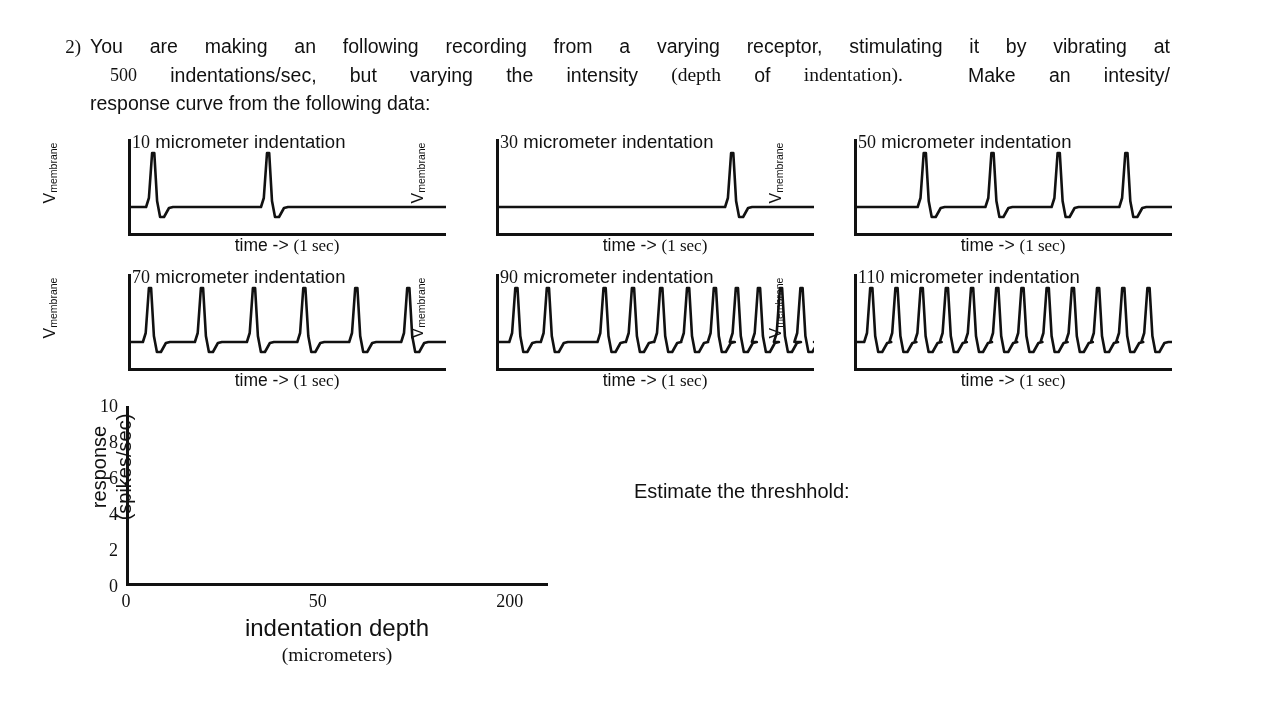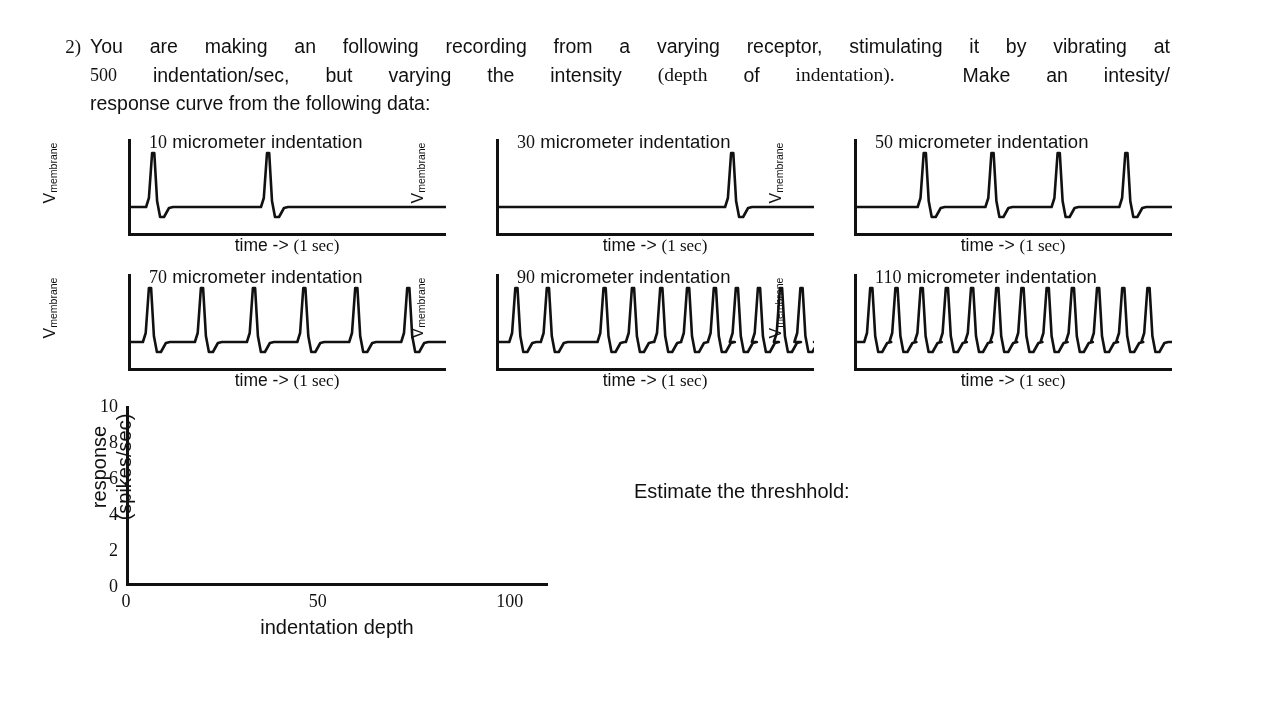--- a/index.html
+++ b/index.html
@@ -59,21 +59,21 @@
   }
 
   
   .trace-panel {
     position: absolute;
     width: 348px;
     height: 125px;
   }
   .panel-title {
     position: absolute;
-    left: 49px;
+    left: 32px;
     top: 0px;
     font-size: 18.5px;
     white-space: nowrap;
     letter-spacing: 0.1px;
   }
   .panel-title .pt-num {
     font-family: "Liberation Serif", serif;
     font-size: 18px;
     padding-right: 5px;
   }
@@ -178,21 +178,21 @@
     white-space: nowrap;
   }
   #xlabel-wrap {
     position: absolute;
     left: 86px;
     top: 216px;
     width: 422px;
     text-align: center;
   }
   #xlabel-wrap div {
-    font-size: 20px;
+    font-size: 24px;
     line-height: 27px;
     white-space: nowrap;
   }
   #xlabel-wrap .xl-paren {
     font-family: "Liberation Serif", serif;
     font-size: 19.5px;
   }
 
   
   #estimate-prompt {
@@ -223,22 +223,22 @@
         <span style="white-space: nowrap;">stimulating</span>
         <span style="white-space: nowrap;">it</span>
         <span style="white-space: nowrap;">by</span>
         <span style="white-space: nowrap; text-align: right;">vibrating</span>
         <span style="white-space: nowrap;">at</span>
     </span>
   </div>
   <div class="q-line">
     <span class="q-indent"></span>
     <span class="q-body">
-      <span class="q-num-inline" style="white-space: nowrap;">500</span>
-        <span style="white-space: nowrap;">indentation/sec,</span>
+      <span class="q-num-inline" style="white-space: nowrap; margin-left: 20px;">500</span>
+        <span style="white-space: nowrap;">indentations/sec,</span>
         <span style="white-space: nowrap;">but</span>
         <span style="white-space: nowrap;">varying</span>
         <span style="white-space: nowrap;">the</span>
         <span style="white-space: nowrap;">intensity</span>
         <span class="q-paren" style="white-space: nowrap;">(depth</span>
         <span style="white-space: nowrap;">of</span>
         <span class="q-paren" style="white-space: nowrap;">indentation).</span>
         <span style="white-space: nowrap; margin-left: 32px;">Make</span>
         <span style="white-space: nowrap;">an</span>
         <span style="white-space: nowrap;">intesity/</span>
@@ -316,24 +316,25 @@
       <div class="yticklabel" style="top: 179px;">0</div>
       <div class="yticklabel" style="top: 143px;">2</div>
       <div class="yticklabel" style="top: 107px;">4</div>
       <div class="yticklabel" style="top: 71px;">6</div>
       <div class="yticklabel" style="top: 35px;">8</div>
       <div class="yticklabel" style="top: -1px;">10</div>
     </div>
   <div id="rg-xticks">
       <div class="xticklabel" style="left: 56px;">0</div>
       <div class="xticklabel" style="left: 247.818px;">50</div>
-      <div class="xticklabel" style="left: 439.636px;">100</div>
+      <div class="xticklabel" style="left: 439.636px;">200</div>
     </div>
   <div id="ylabel-wrap">
     <div>response</div>
     <div>(spikes/sec)</div>
   </div>
   <div id="xlabel-wrap">
     <div>indentation depth</div>
+    <div class="xl-paren">(micrometers)</div>
   </div>
 </div>
 
 <div id="estimate-prompt">Estimate the threshhold:</div>
 
 </body></html>

